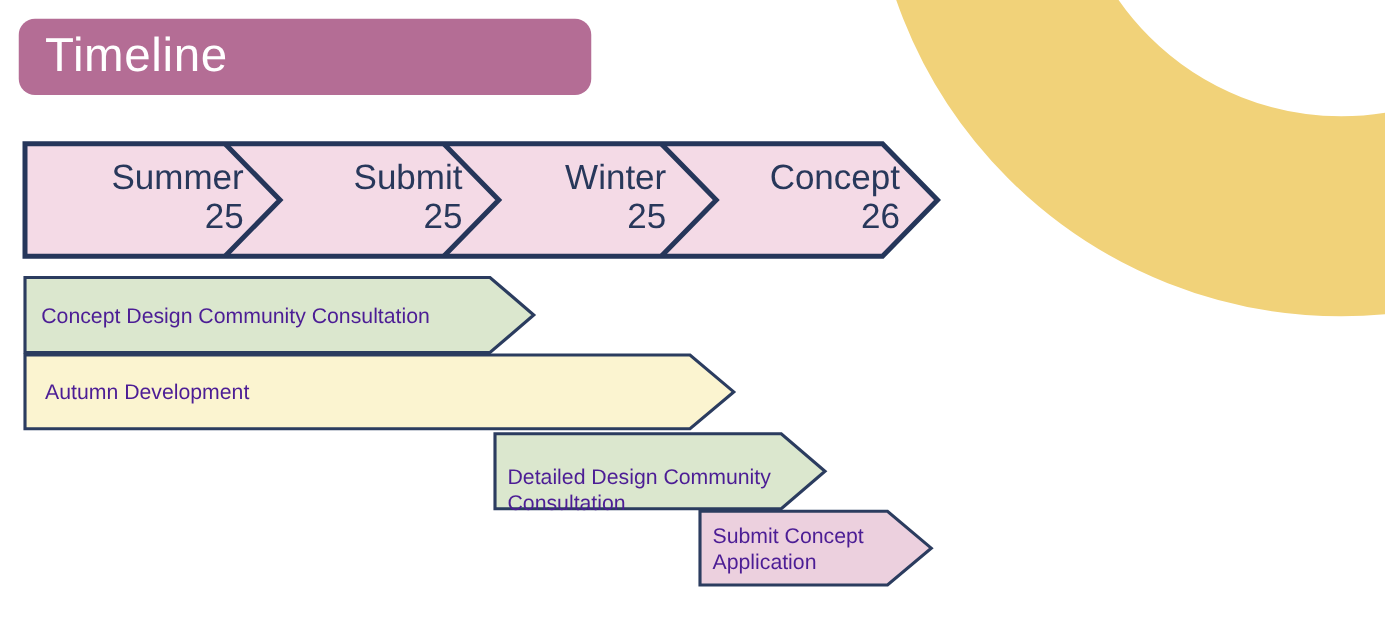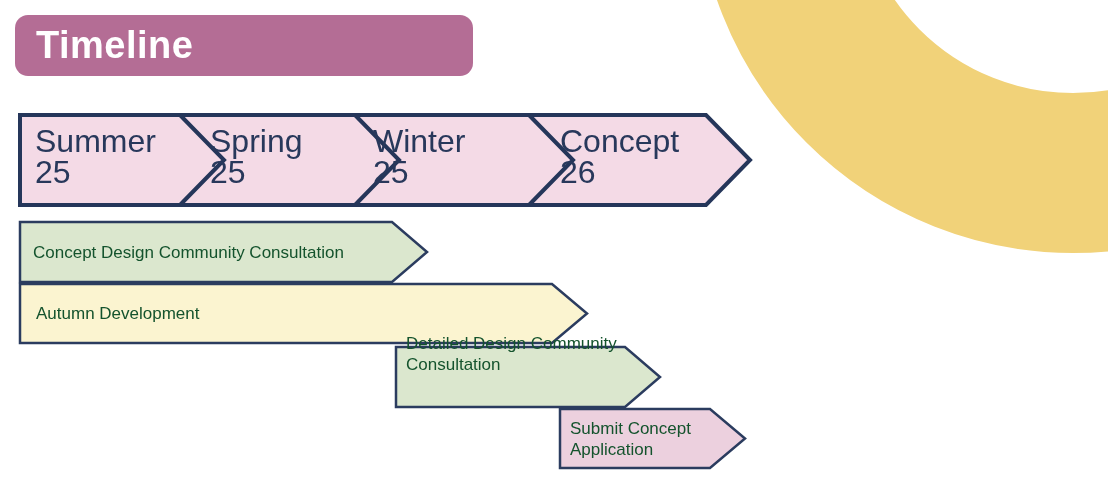--- a/index.html
+++ b/index.html
@@ -14,38 +14,38 @@
   #shapes { position: absolute; left: 0; top: 0; }
   .header-title {
     position: absolute;
     left: 15px; top: 15px;
     width: 458px; height: 61px;
     display: flex; align-items: center;
     padding-left: 21px;
     box-sizing: border-box;
     color: #ffffff;
     font-size: 38px;
-    font-weight: bold;
+    font-weight: normal;
     letter-spacing: 0.5px;
   }
   .season {
     position: absolute;
     top: 126px;
     width: 160px;
-    text-align: left;
+    text-align: right;
     color: #28385b;
-    font-size: 32px;
+    font-size: 28px;
     line-height: 31px;
   }
   .season span { display: block; }
   .task-label {
     position: absolute;
     display: flex;
     align-items: center;
-    color: #14532d;
+    color: #4c1d95;
     font-size: 17px;
     line-height: 21px;
   }
 </style>
 </head>
 <body>
 
 <div id="canvas">
 
   <svg id="shapes" width="1108" height="496" viewBox="0 0 1108 496">
@@ -65,30 +65,30 @@
     <polygon points="560,409 710,409 745,438.5 710,468 560,468" stroke-width="2.5" stroke="#2b3c5f" fill="#ecd0de"></polygon>
   </svg>
 
   <div class="header-title">Timeline</div>
 
   <div class="season" style="left:35px">
     <span>Summer</span>
     <span>25</span>
   </div>
   <div class="season" style="left:210px">
-    <span>Spring</span>
+    <span>Submit</span>
     <span>25</span>
   </div>
   <div class="season" style="left:373px">
     <span>Winter</span>
     <span>25</span>
   </div>
   <div class="season" style="left:560px">
     <span>Concept</span>
     <span>26</span>
   </div>
 
   <div class="task-label" style="left:33px;  top:222px; width:360px; height:60px">Concept Design Community Consultation</div>
   <div class="task-label" style="left:36px;  top:284px; width:300px; height:59px">Autumn Development</div>
-  <div class="task-label" style="left:406px; top:328px; width:222px; height:52px">Detailed Design Community Consultation</div>
+  <div class="task-label" style="left:406px; top:366px; width:222px; height:52px">Detailed Design Community Consultation</div>
   <div class="task-label" style="left:570px; top:409px; width:150px; height:59px">Submit Concept Application</div>
 
 </div>
 
 </body></html>

